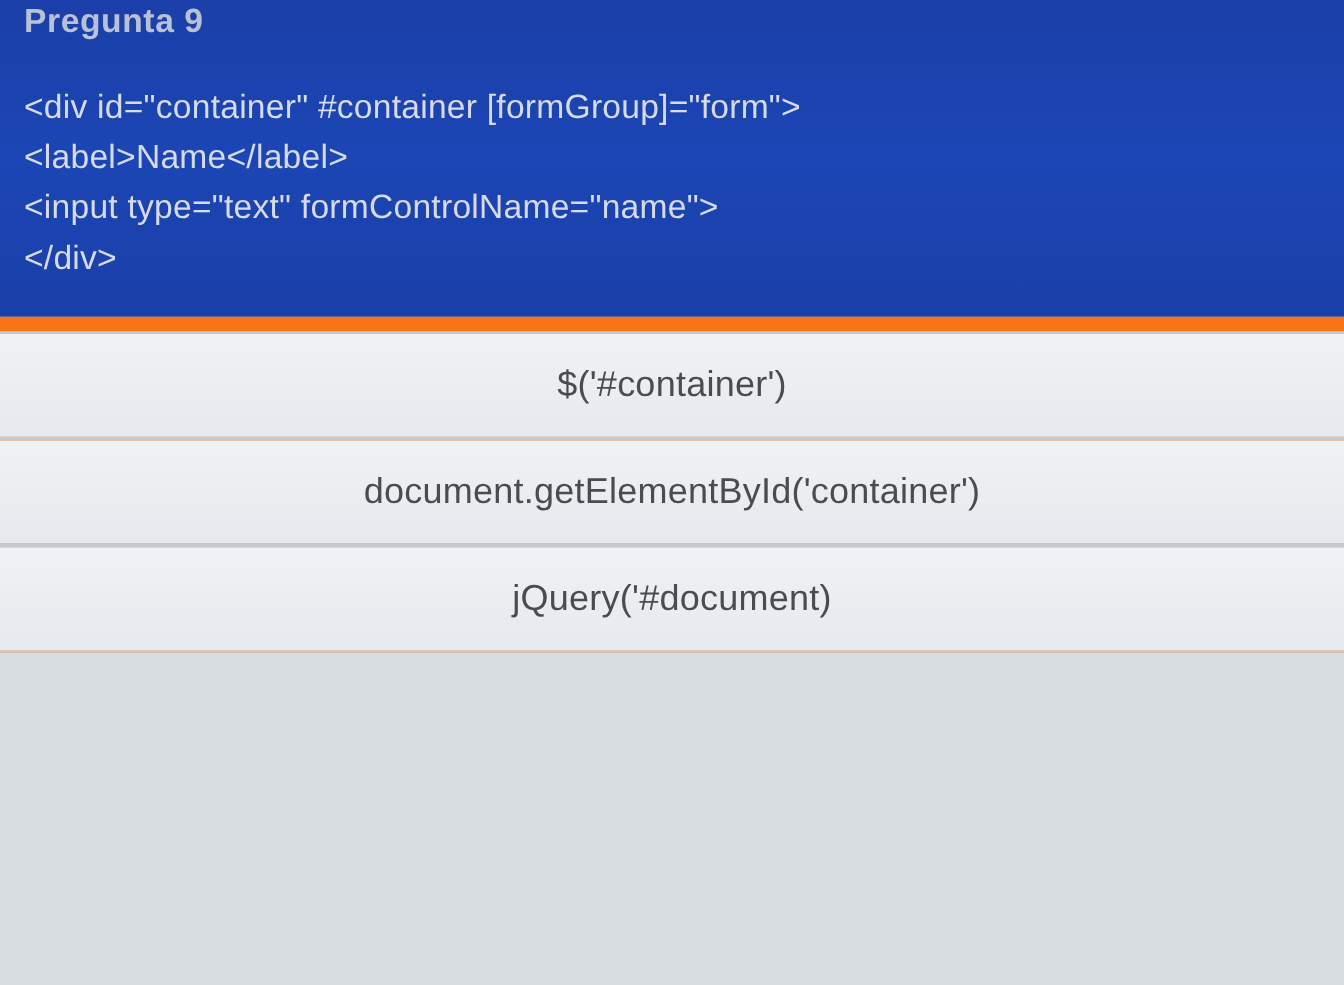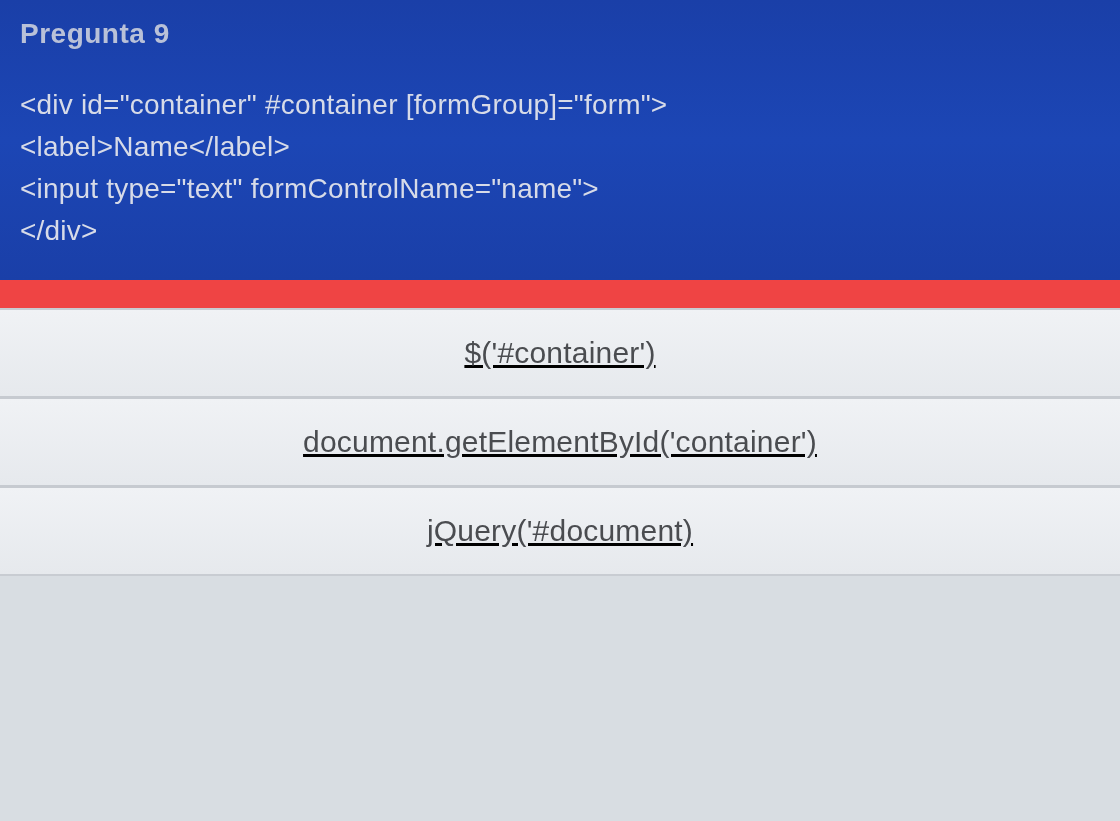--- a/index.html
+++ b/index.html
@@ -7,21 +7,21 @@
     padding: 0;
     width: 1120px;
     height: 821px;
     font-family: Arial, Helvetica, sans-serif;
     overflow: hidden;
     background: #d8dde2;
   }
   .question-panel {
     background: linear-gradient(180deg, #1a3fa8 0%, #1c46b5 50%, #1a3fa8 100%);
     color: #e8e8ee;
-    padding: 16px 20px 28px 20px;
+    padding: 0 20px 28px 20px;
     box-sizing: border-box;
   }
   .question-number {
     font-size: 28px;
     font-weight: bold;
     color: #b9c1d8;
     padding-top: 2px;
     letter-spacing: 0.5px;
   }
   .question-text {
@@ -33,23 +33,22 @@
   .code-block {
     margin-top: 34px;
     font-size: 28px;
     line-height: 42px;
     color: #d7dbe8;
     font-family: Arial, Helvetica, sans-serif;
     white-space: pre;
     letter-spacing: 0.2px;
   }
   .answers {
-    background: #ef4444;
-    padding-top: 28px;
-    text-decoration: underline;
+    background: #f97316;
+    padding-top: 12px;
   }
   .answer-row {
     border-top: 2px solid #c8ccd2;
     border-bottom: 0;
     padding: 26px 10px 26px 10px;
     font-size: 30px;
     color: #4a4c50;
     text-align: center;
     background: linear-gradient(180deg, #f0f2f5 0%, #e6e9ed 100%);
     letter-spacing: 0.2px;

